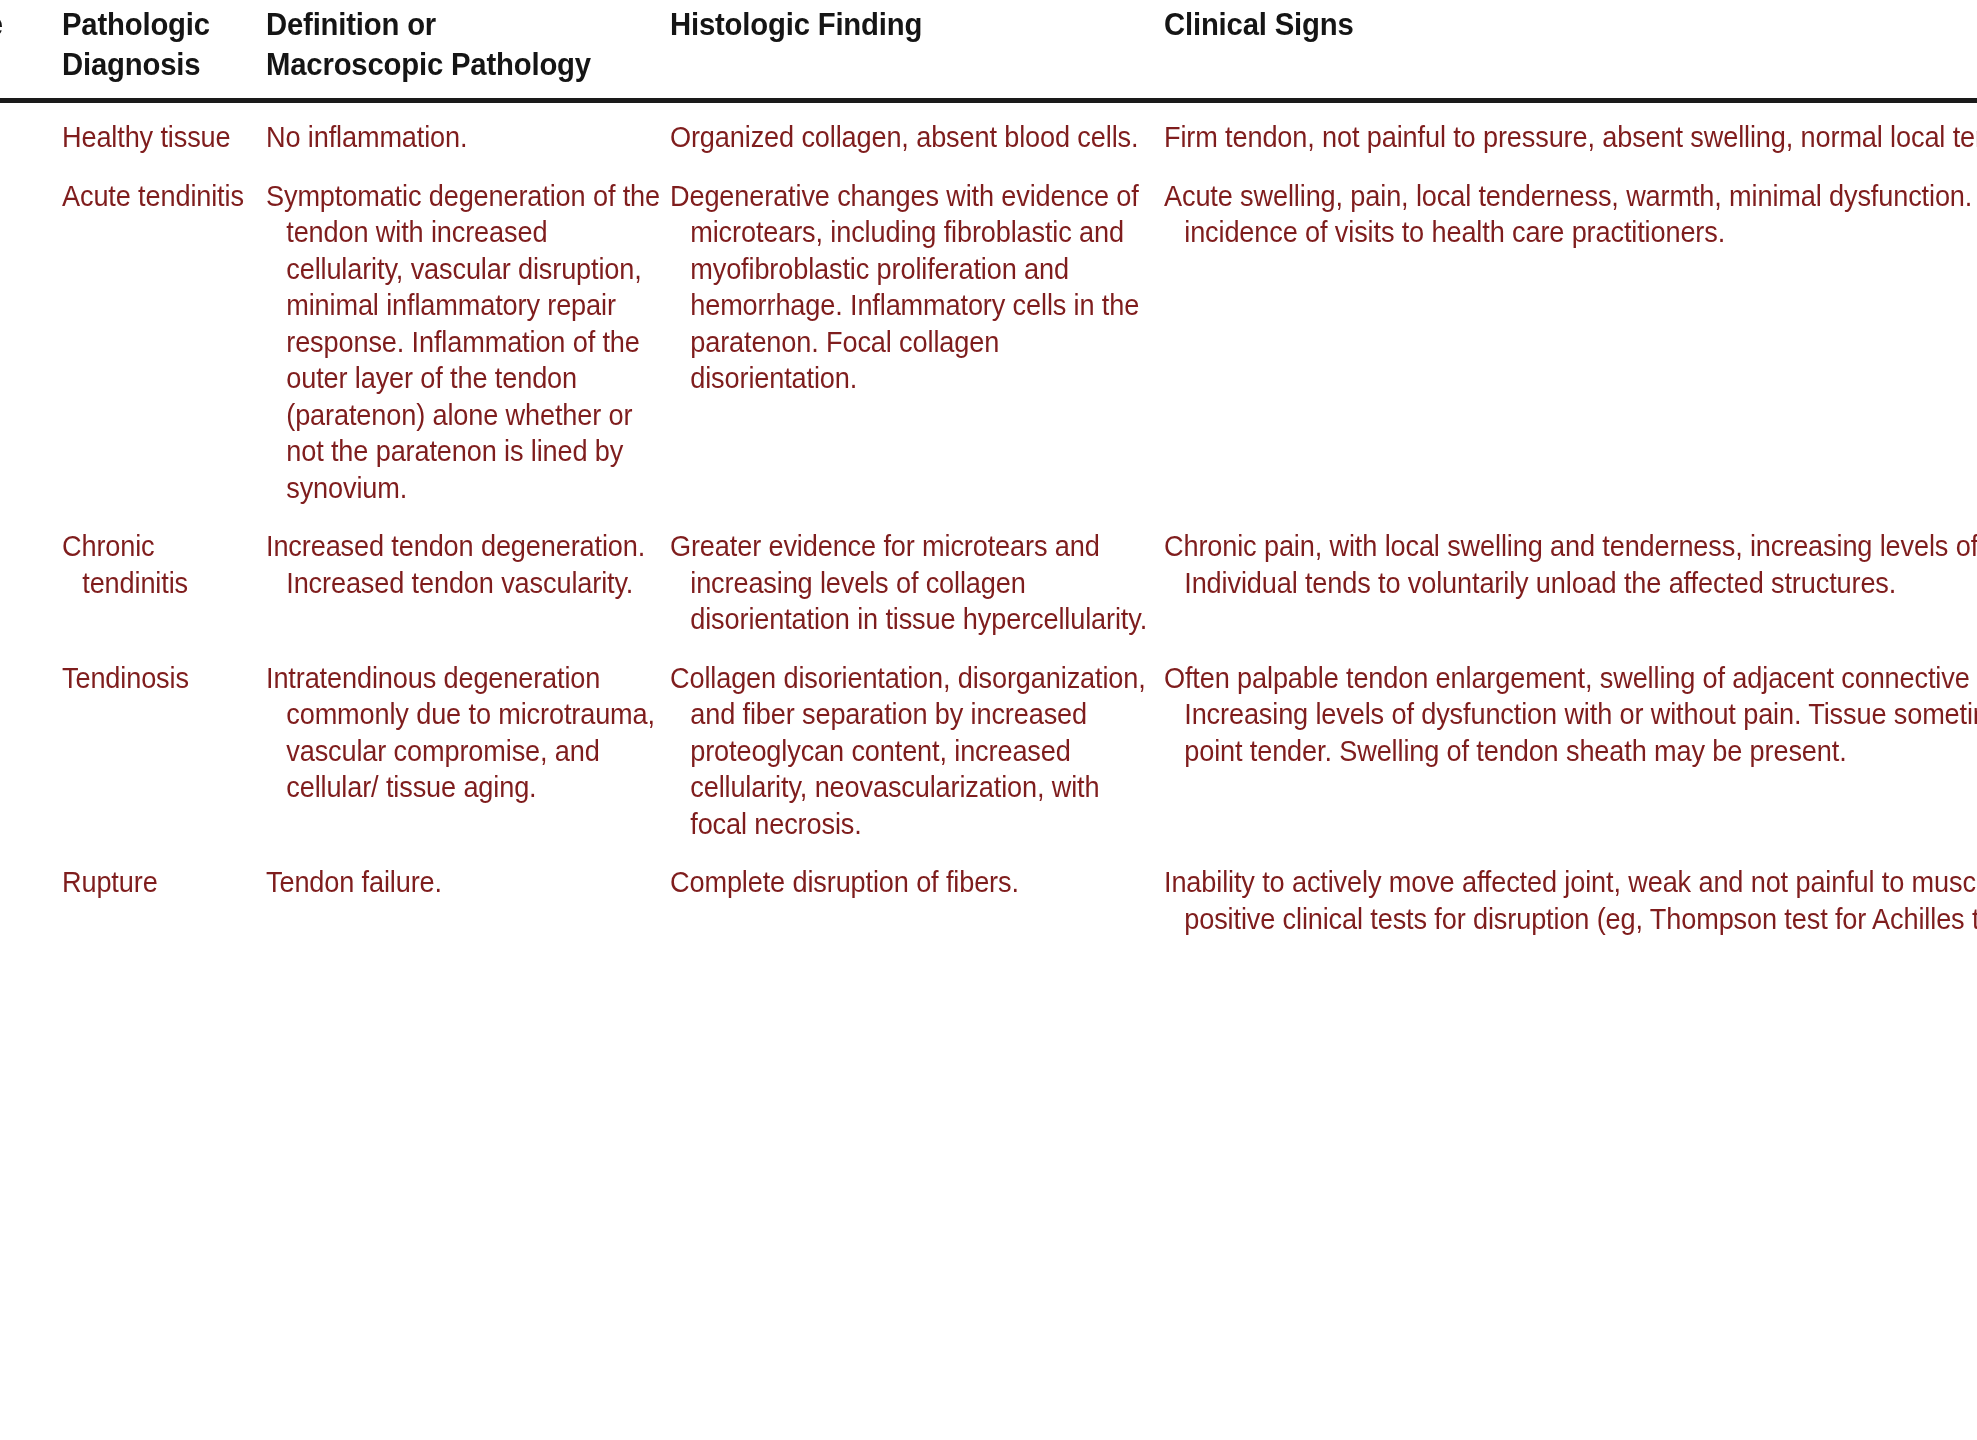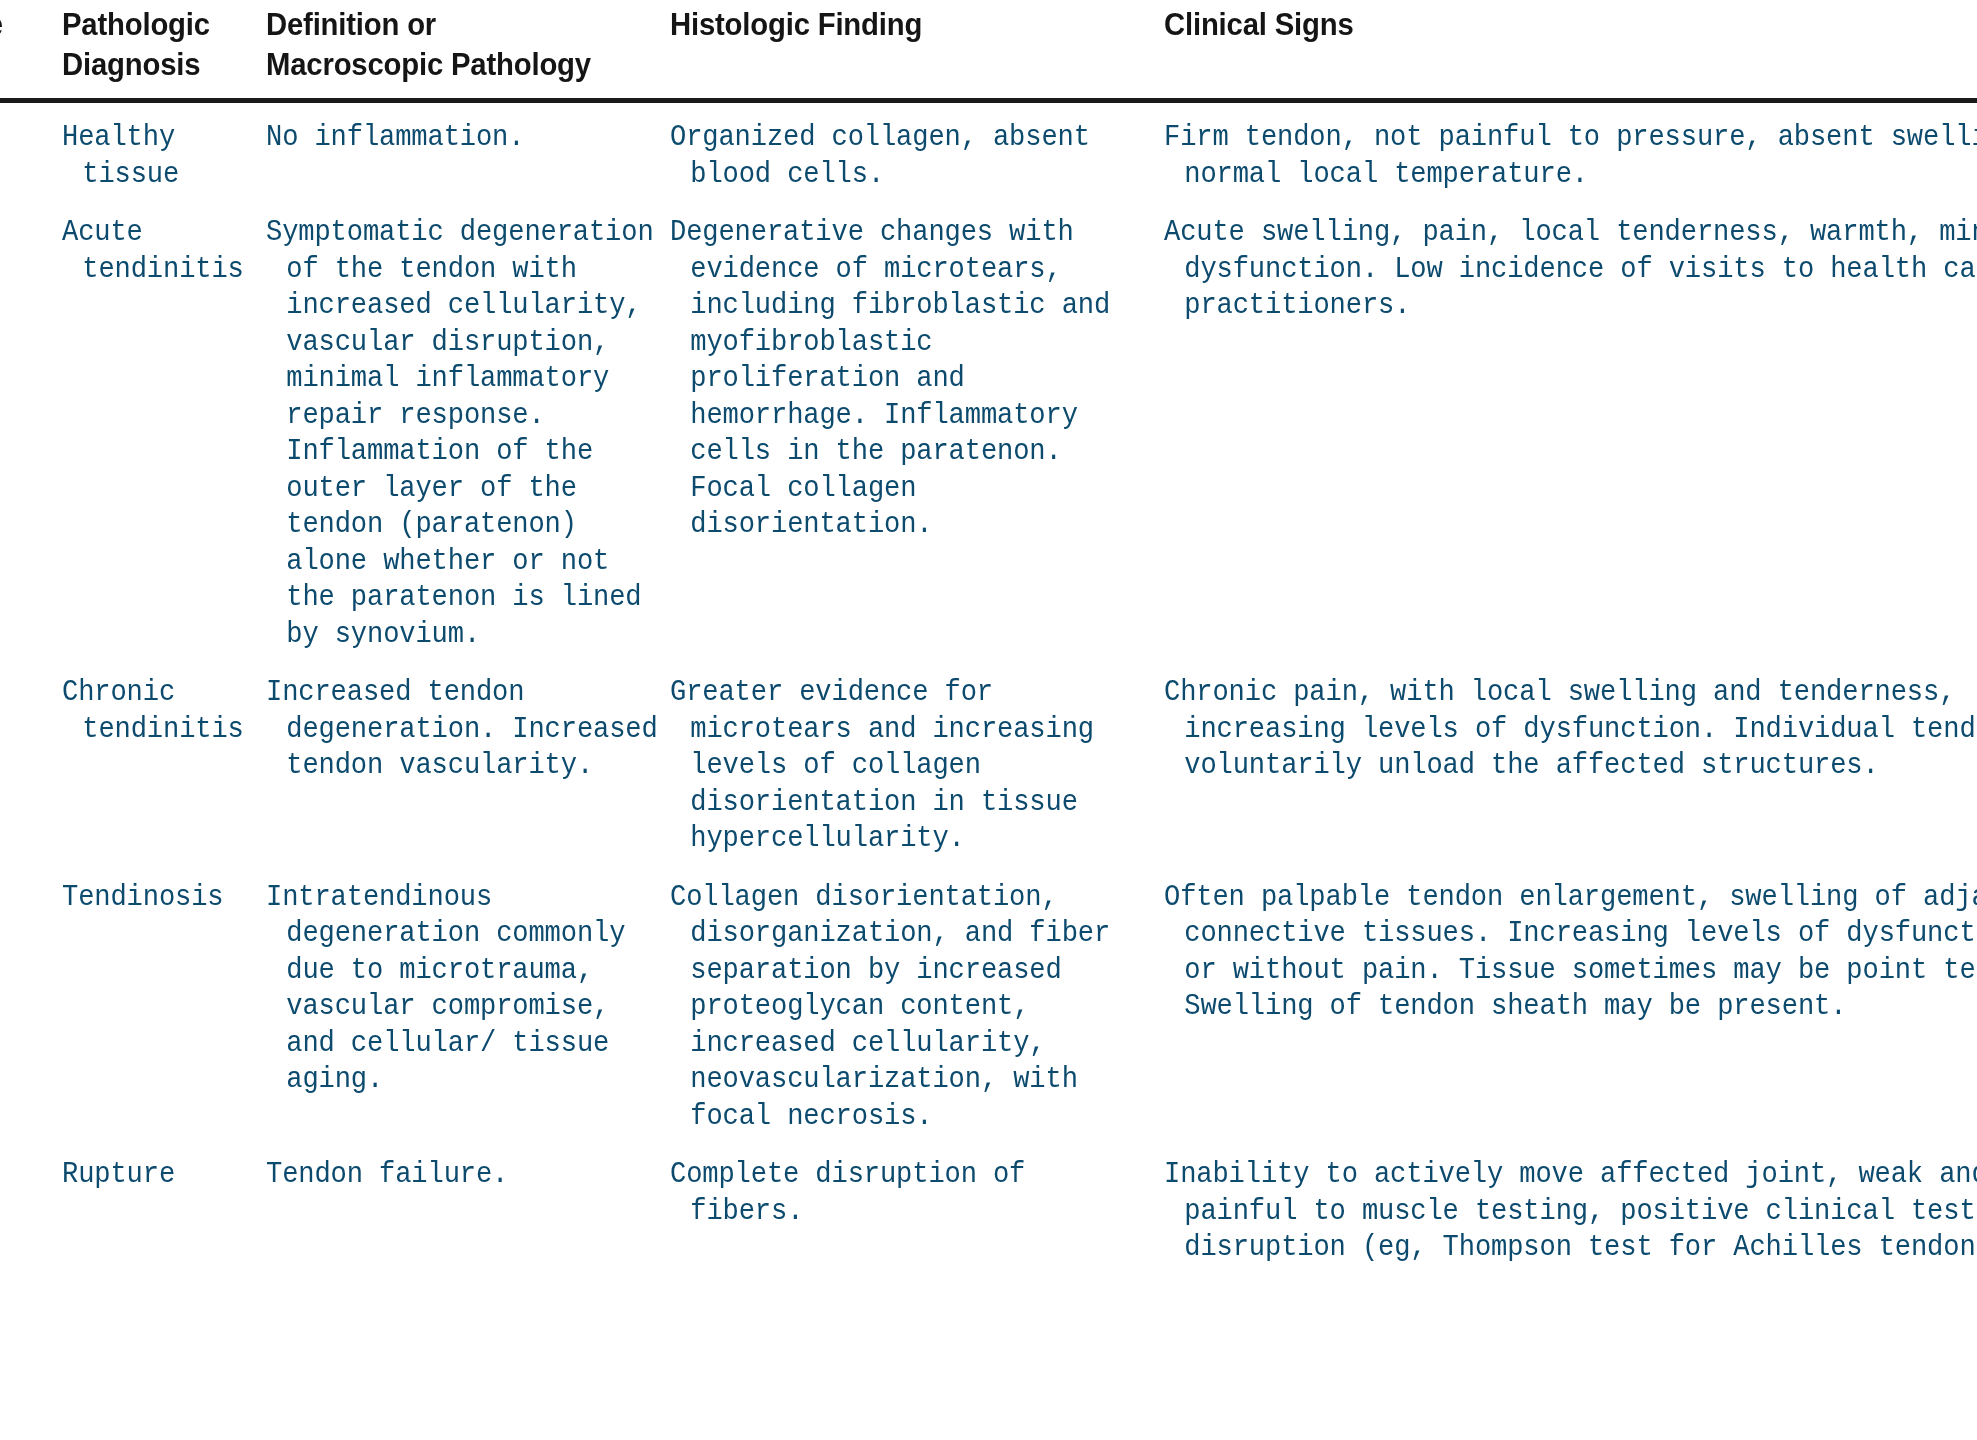--- a/index.html
+++ b/index.html
@@ -53,22 +53,21 @@
     border-bottom: 5px solid #1a1a1a;
   }
 
   tbody td {
     vertical-align: top;
     font-size: 29.5px;
     line-height: 36.5px;
     font-weight: 400;
     letter-spacing: -0.15px;
     padding: 0 30px 0 0;
-    color: #0c4a6e;
-    font-family: Liberation Mono, monospace;
+    color: #7f1d1d;
   }
 
   
   tbody tr td { padding-top: 16px; }
 
   
   .hang {
     padding-left: 22px;
     text-indent: -22px;
     transform: scaleX(0.92);

